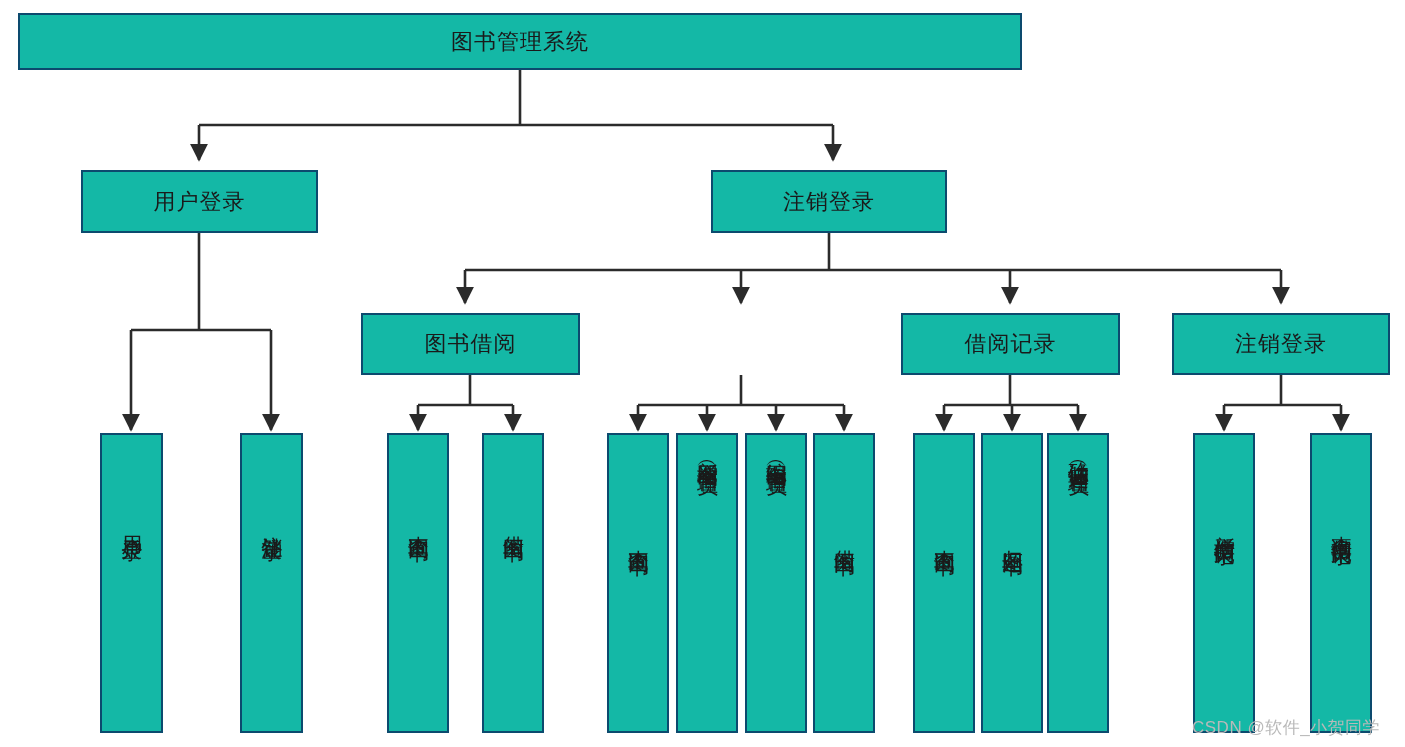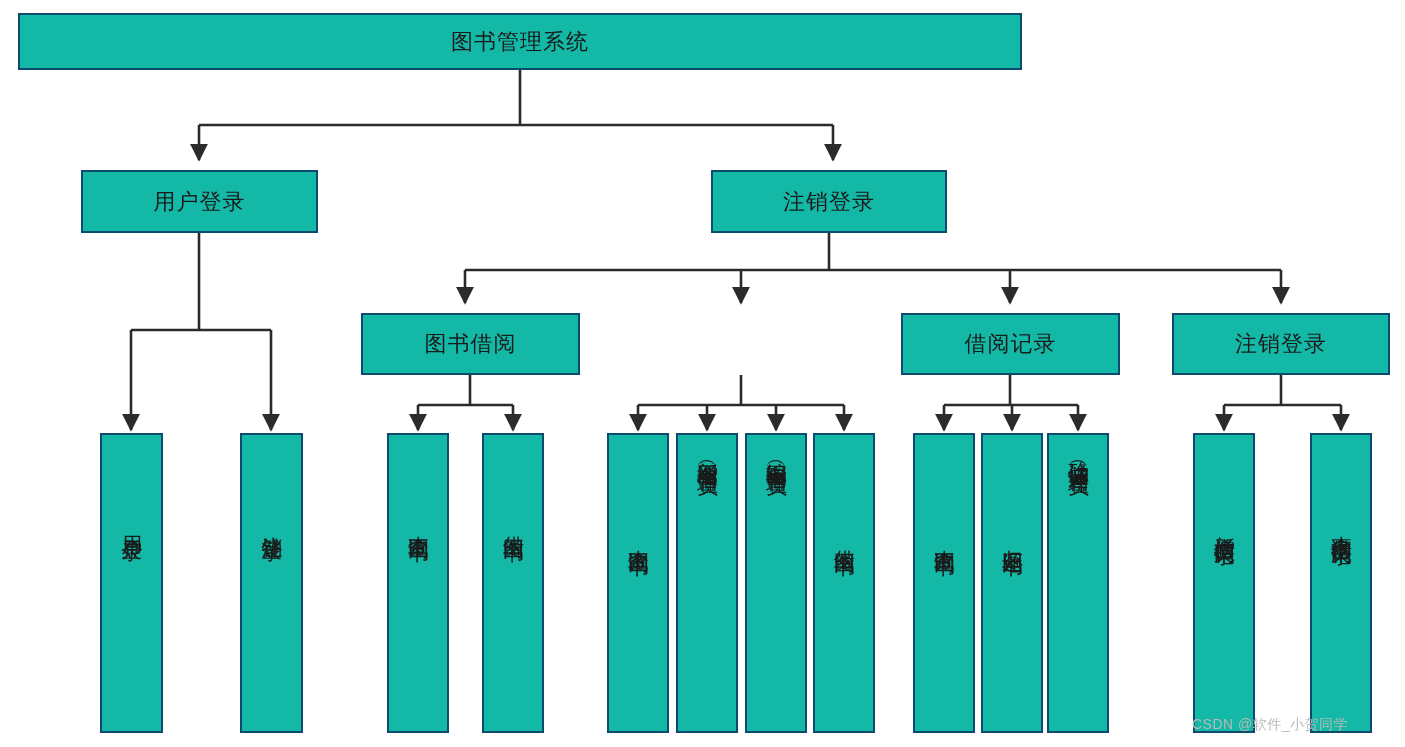--- a/index.html
+++ b/index.html
@@ -60,21 +60,21 @@
     margin-top: 78px;
   }
   .node-v.mid2 .label {
     margin-top: 92px;
   }
   .node-v.top .label {
     margin-top: 4px;
   }
   .watermark {
     position: absolute;
-    font-size: 14px;
+    font-size: 17px;
     color: #b9b9b9;
     white-space: nowrap;
     letter-spacing: 0.5px;
   }
 </style>
 </head>
 <body>
 
 <div id="canvas">
 

